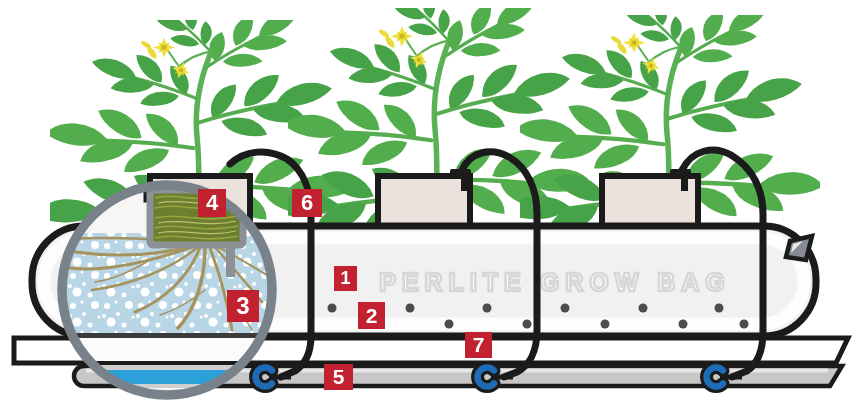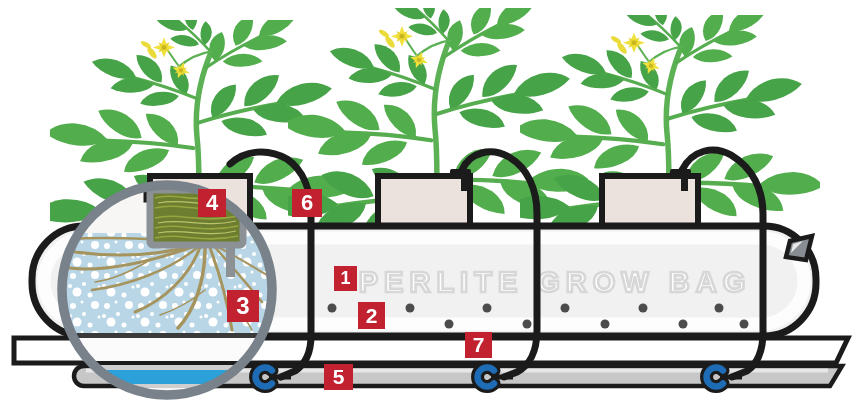--- a/index.html
+++ b/index.html
@@ -4,21 +4,21 @@
 <style>
   html,body{margin:0;padding:0;background:#ffffff;font-family:"Liberation Sans",sans-serif;}
   #canvas{position:relative;width:862px;height:404px;overflow:hidden;background:#ffffff;}
   #canvas svg{position:absolute;display:block;}
   .layer{position:absolute;left:0;top:0;width:862px;height:404px;}
 
   
   .bag-title{
     position:absolute;left:350px;top:265px;width:410px;height:34px;
     text-align:center;line-height:34px;
-    font-size:29px;font-weight:700;letter-spacing:6px;white-space:nowrap;
+    font-size:25px;font-weight:700;letter-spacing:6px;white-space:nowrap;
     color:#ffffff;-webkit-text-stroke:2.6px #d7d7d7;
     z-index:30;
   }
 
   
   .num-label{
     position:absolute;display:flex;align-items:center;justify-content:center;
     background:#c2212f;color:#ffffff;font-weight:700;z-index:60;
   }
   .lb1{left:334px;top:266px;width:23px;height:25px;font-size:18px;}

